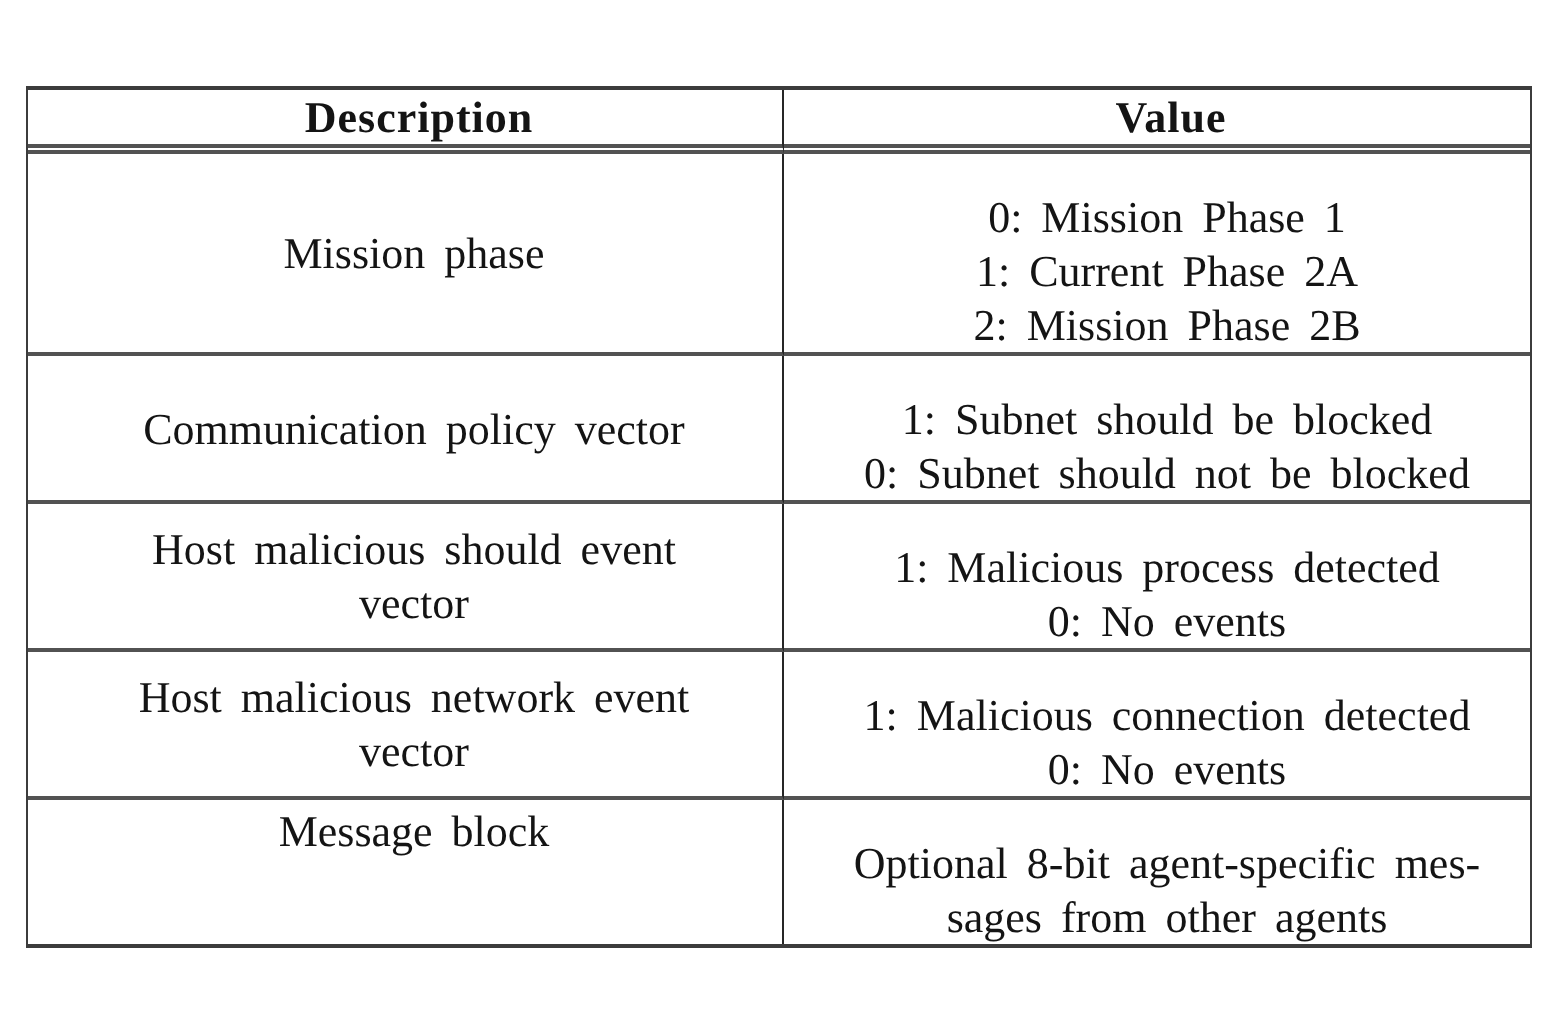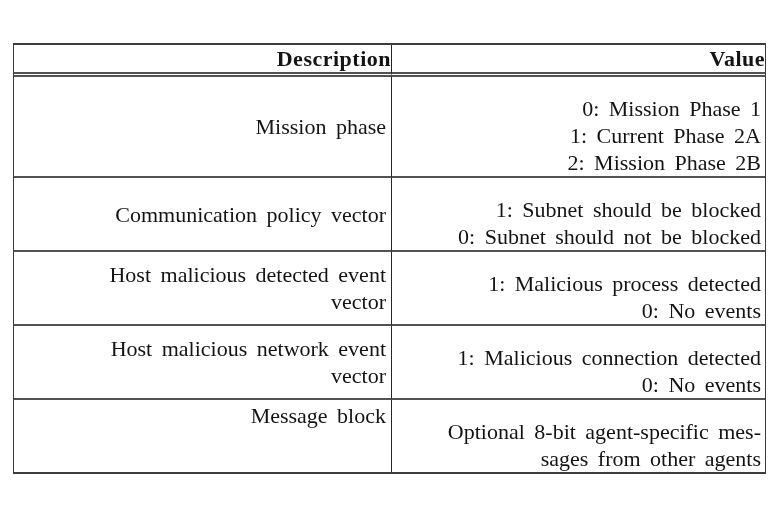--- a/index.html
+++ b/index.html
@@ -22,21 +22,21 @@
     border-left-width:1.5px;
     border-right-width:1.5px;
     border-bottom-width:2.5px;
     background:var(--bg-color);
     table-layout:fixed;
   }
 
   th,td{
     font-size:22px;
     line-height:27px;
-    text-align:right;
+    text-align:center;
     word-spacing:4px;
     color:var(--text-color);
     overflow:hidden;
   }
 
   thead tr{height:28px;}
   th{
     font-weight:bold;
     letter-spacing:0.5px;
     vertical-align:middle;
@@ -97,21 +97,21 @@
           <td class="desc">
             <span class="line">Communication policy vector</span>
           </td>
           <td class="val">
             <span class="line">1: Subnet should be blocked</span>
             <span class="line">0: Subnet should not be blocked</span>
           </td>
         </tr>
         <tr>
           <td class="desc">
-            <span class="line">Host malicious detected event</span>
+            <span class="line">Host malicious should event</span>
             <span class="line">vector</span>
           </td>
           <td class="val">
             <span class="line">1: Malicious process detected</span>
             <span class="line">0: No events</span>
           </td>
         </tr>
         <tr>
           <td class="desc">
             <span class="line">Host malicious network event</span>

